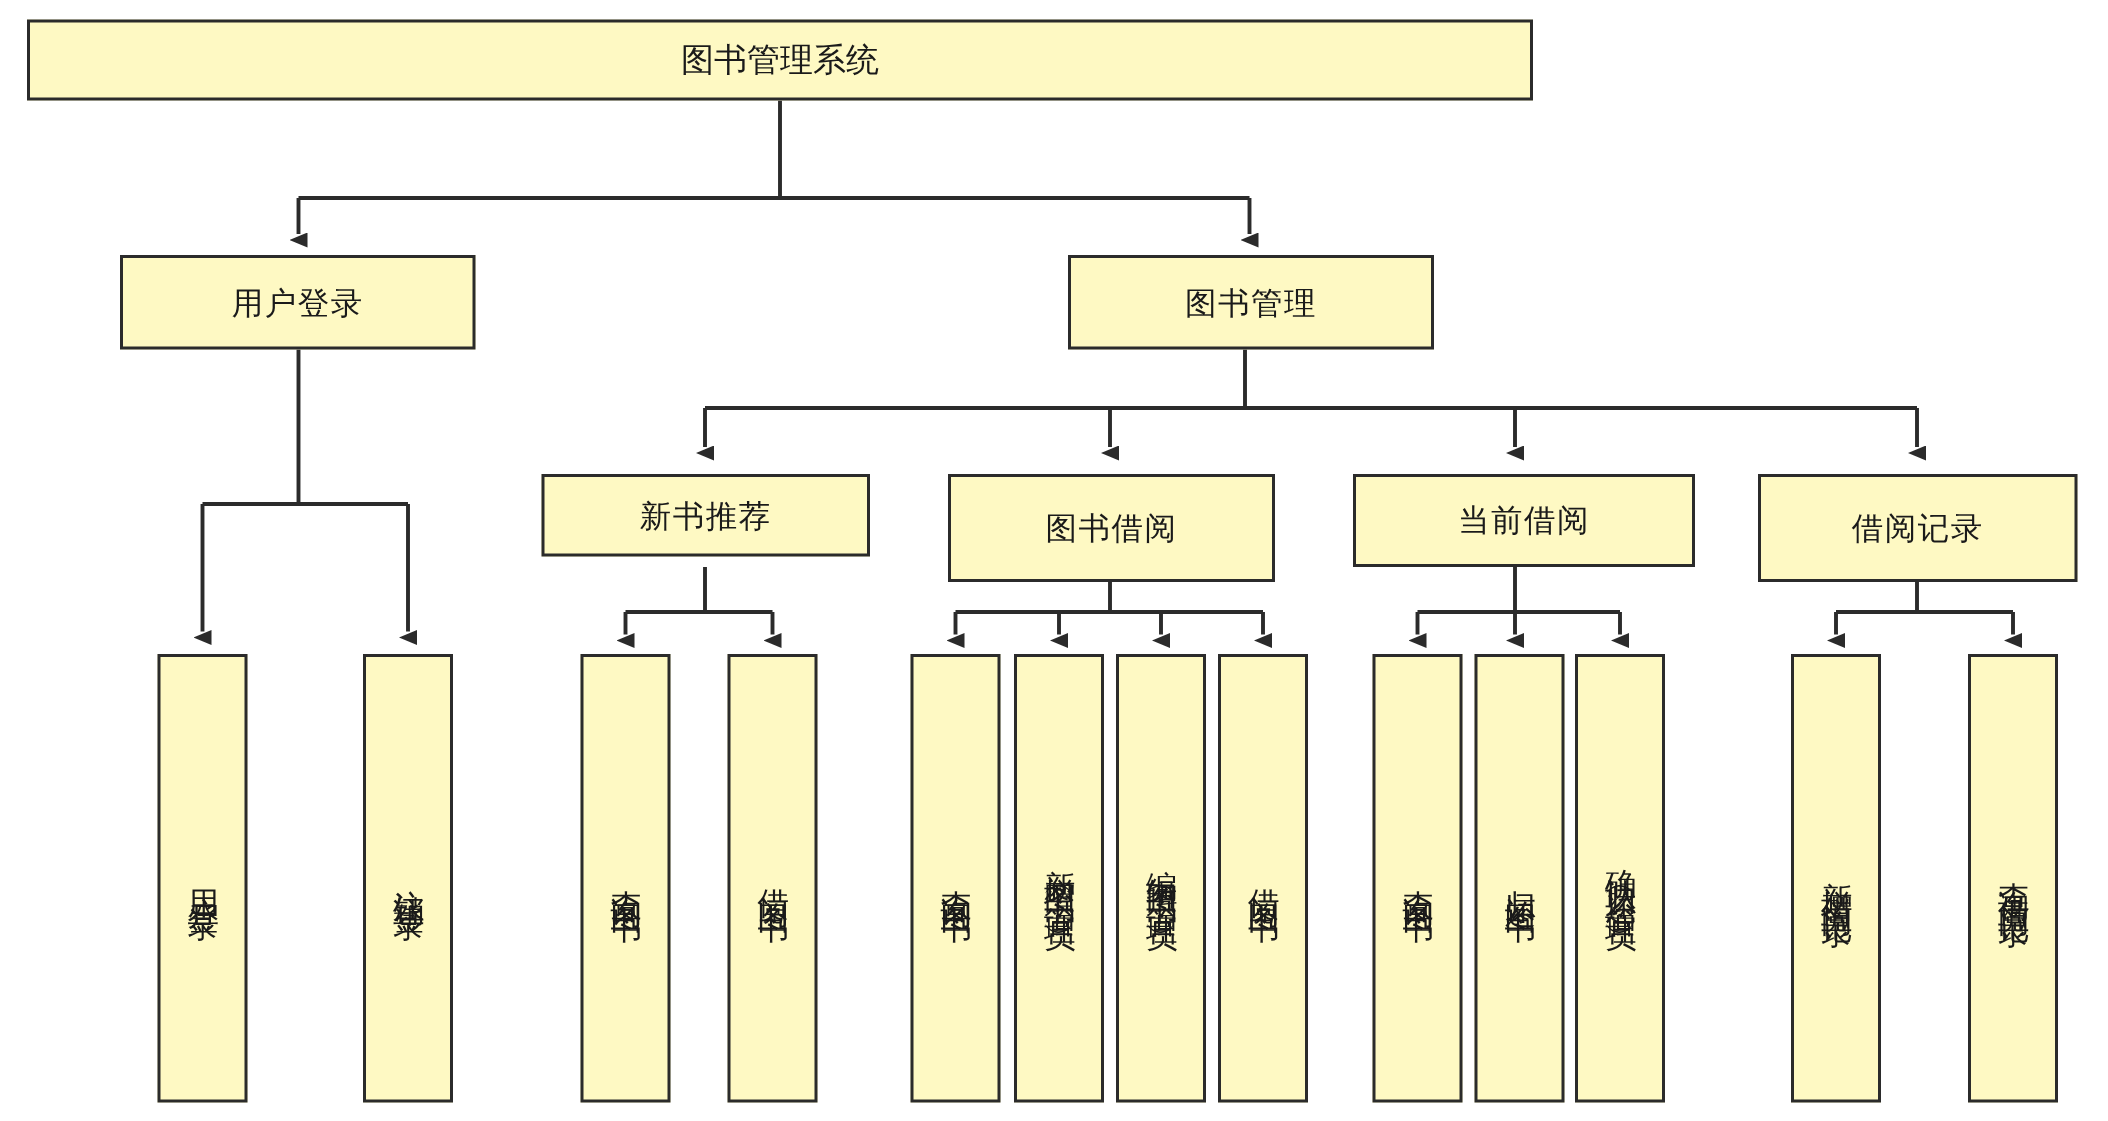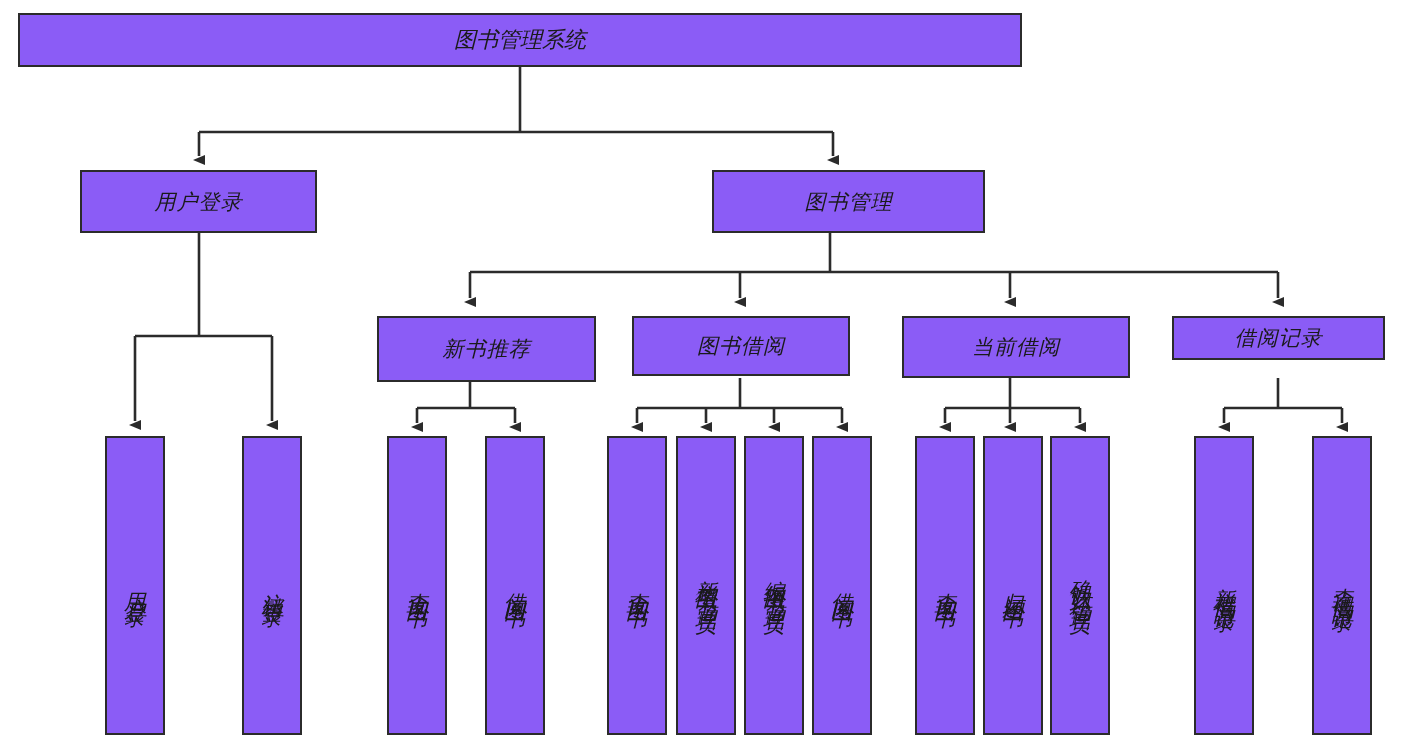--- a/index.html
+++ b/index.html
@@ -23,27 +23,26 @@
     position: absolute;
     left: 0;
     top: 0;
     width: 1405px;
     height: 747px;
     pointer-events: none;
   }
   .node {
     position: absolute;
     box-sizing: border-box;
-    background: #8b5cf6;
+    background: #fef9c3;
     border: 2px solid #2b2b2b;
     display: flex;
     align-items: center;
     justify-content: center;
     color: #1a1a1a;
-    font-style: italic;
   }
   .node.horizontal {
     font-size: 21px;
     letter-spacing: 1px;
   }
   .node.root {
     font-size: 22px;
   }
   .node.leaf {
     font-size: 21px;
@@ -124,34 +123,34 @@
     </g>
   </svg>
 
   <div class="node root" style="left:18px; top:13px; width:1004px; height:54px;">
     <span class="label">图书管理系统</span>
   </div>
 
   <div class="node horizontal" style="left:80px; top:170px; width:237px; height:63px;">
     <span class="label">用户登录</span>
   </div>
-  <div class="node horizontal" style="left:712px; top:170px; width:273px; height:63px;">
+  <div class="node horizontal" style="left:712px; top:170px; width:244px; height:63px;">
     <span class="label">图书管理</span>
   </div>
 
-  <div class="node horizontal" style="left:377px; top:316px; width:219px; height:66px;text-align:right;">
+  <div class="node horizontal" style="left:361px; top:316px; width:219px; height:55px;text-align:right;">
     <span class="label">新书推荐</span>
   </div>
-  <div class="node horizontal" style="left:632px; top:316px; width:218px; height:60px;">
+  <div class="node horizontal" style="left:632px; top:316px; width:218px; height:72px;">
     <span class="label">图书借阅</span>
   </div>
   <div class="node horizontal" style="left:902px; top:316px; width:228px; height:62px;">
     <span class="label">当前借阅</span>
   </div>
-  <div class="node horizontal" style="left:1172px; top:316px; width:213px; height:44px;">
+  <div class="node horizontal" style="left:1172px; top:316px; width:213px; height:72px;">
     <span class="label">借阅记录</span>
   </div>
 
   <div class="node leaf" style="left:105px; top:436px; width:60px; height:299px;">
     <span class="vtext">用户登录</span>
   </div>
   <div class="node leaf" style="left:242px; top:436px; width:60px; height:299px;">
     <span class="vtext">注销登录</span>
   </div>
 

